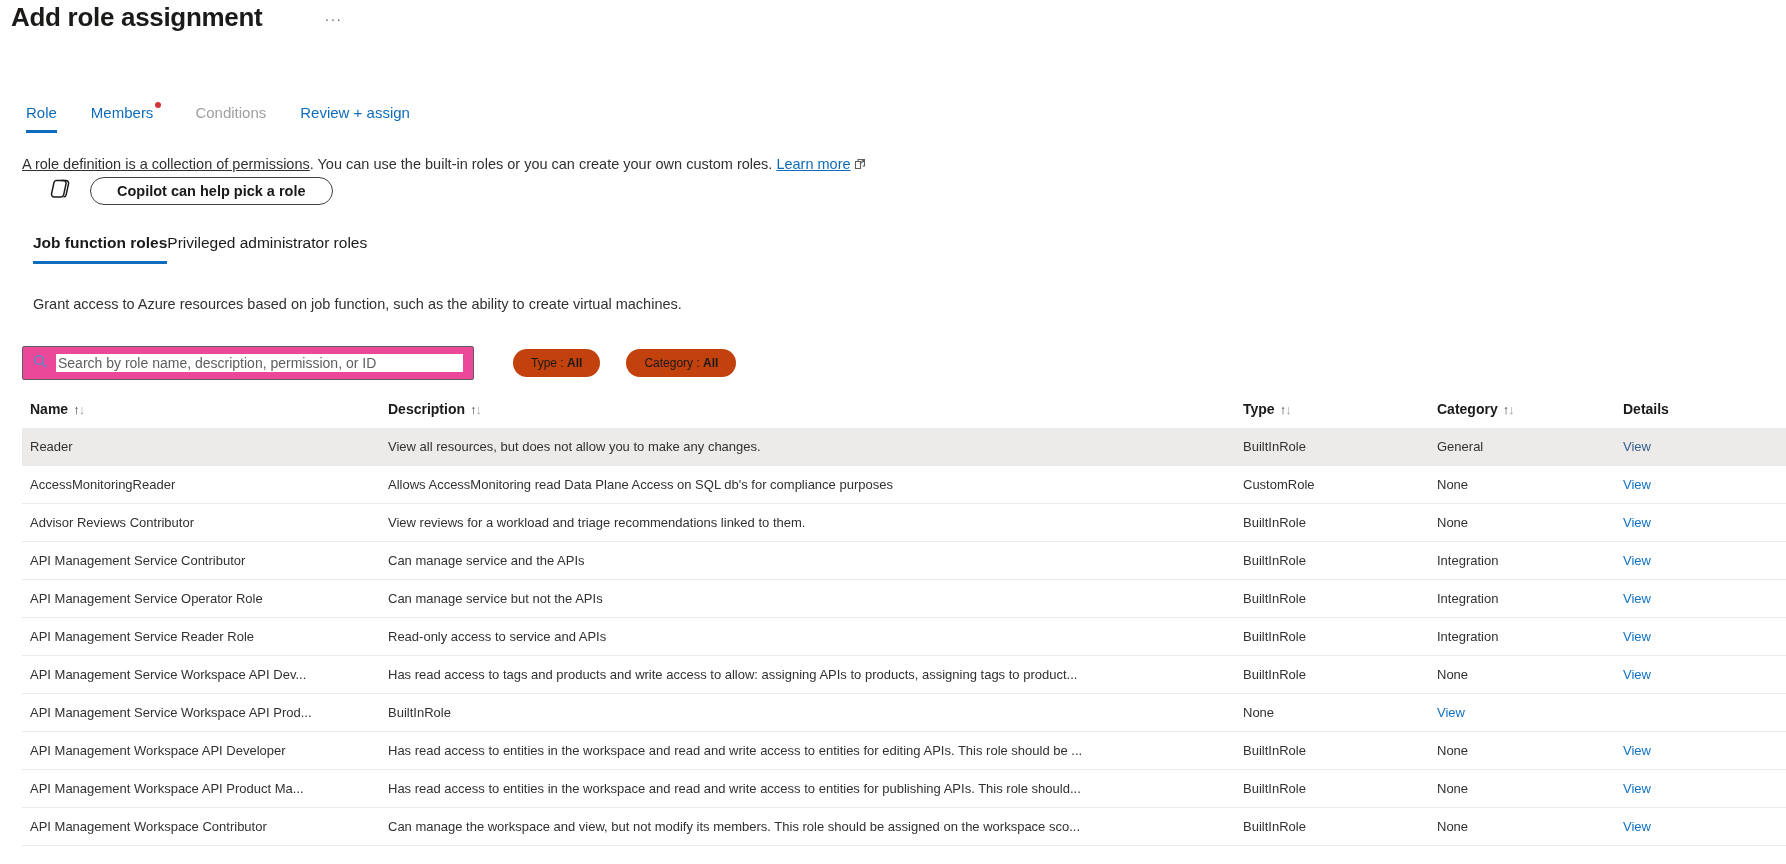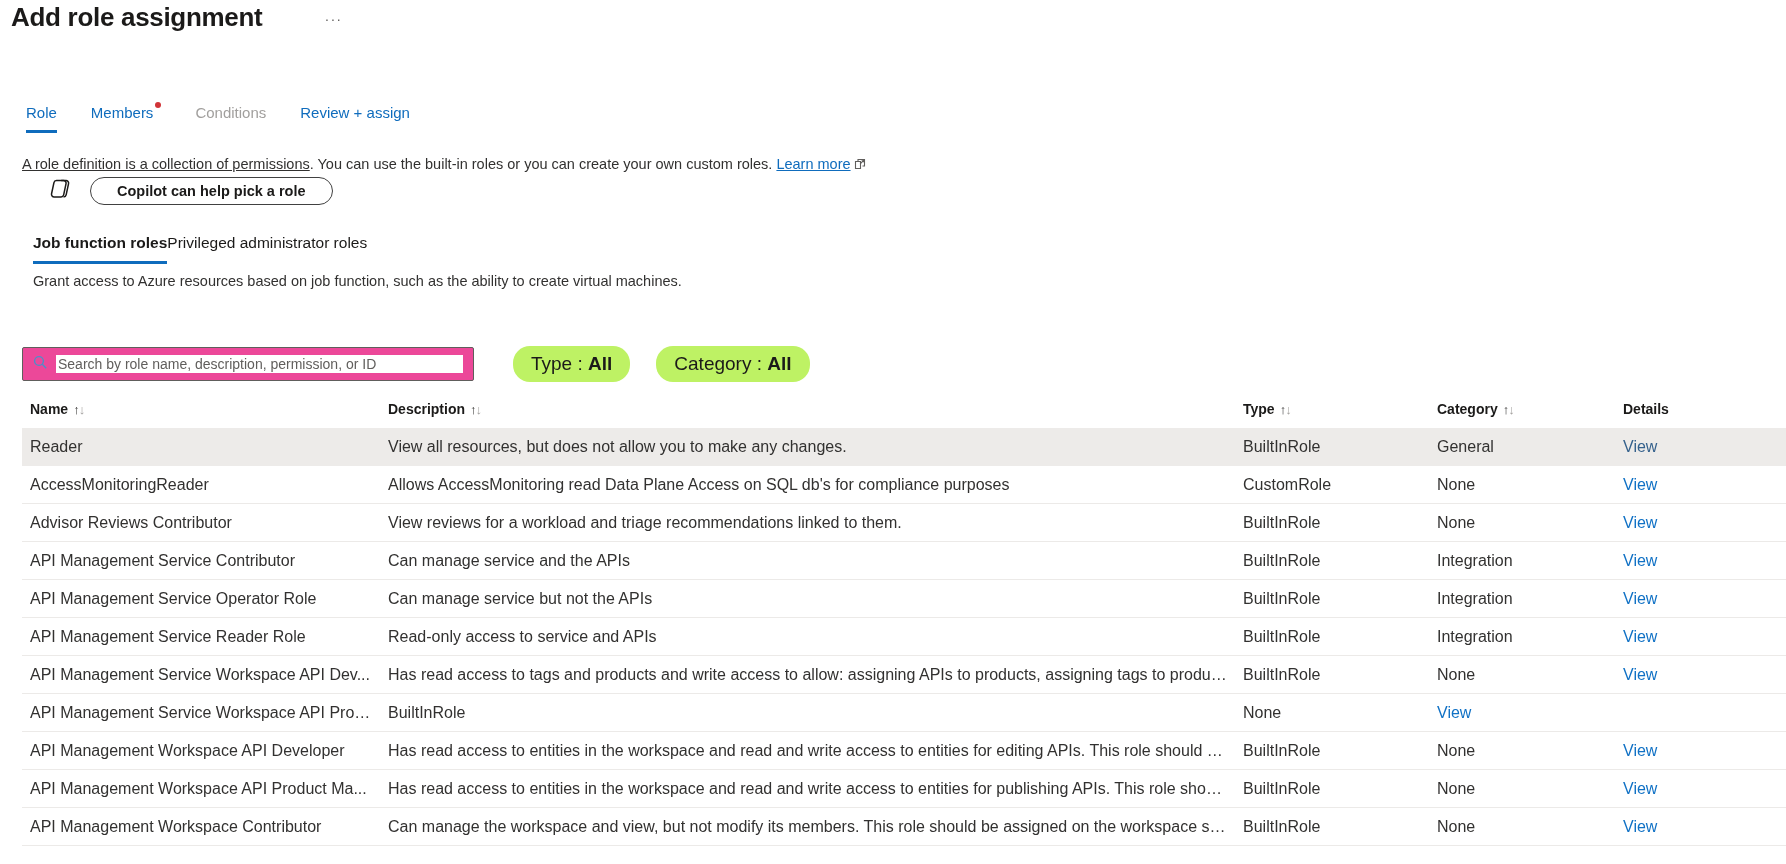--- a/index.html
+++ b/index.html
@@ -57,57 +57,57 @@
 
   
   .section-tabs {
     position:absolute; left:33px; top:234px;
     display:flex; font-size:15.5px; color:#1b1a19;
   }
   .stab { padding-bottom:9px; border-bottom:3px solid transparent; cursor:pointer; }
   .stab.active { font-weight:700; border-bottom-color:#0f6cbd; }
 
   .section-desc {
-    position:absolute; left:33px; top:273px; font-size:14.5px; color:#323130;
+    position:absolute; left:33px; top:296px; font-size:14.5px; color:#323130;
   }
 
   
   .filters-row { position:absolute; left:22px; top:346px; display:flex; align-items:center; }
   .search-box {
     width:452px; height:34px; border:1px solid #605e5c; border-radius:2px;
     display:flex; align-items:center; padding:0 10px; gap:8px; background:#ec4899;
   }
   .search-box input {
     border:none; outline:none; flex:1; font-size:14px; color:#323130;
     font-family:"Liberation Sans", sans-serif;
   }
   .search-box input::placeholder { color:#605e5c; }
   .pills { display:flex; gap:26px; margin-left:39px; }
   .pill {
-    background:#bef264; border-radius:17px; padding:7px 18px;
-    font-size:19px; color:#1b1a19; cursor:pointer; white-space:nowrap;
+    background:#c2410c; border-radius:17px; padding:7px 18px;
+    font-size:12px; color:#1b1a19; cursor:pointer; white-space:nowrap;
   }
   .pill b { font-weight:700; }
 
   
   .roles-table { position:absolute; left:22px; top:390px; width:1764px; }
   .thead, .trow {
     display:grid;
     grid-template-columns:366px 855px 194px 186px 1fr;
     align-items:center; height:38px;
   }
   .thead { font-weight:700; font-size:14px; color:#1b1a19; }
   .thead .cell, .trow .cell {
     padding-right:14px; white-space:nowrap; overflow:hidden; text-overflow:ellipsis;
   }
   .cell.first { padding-left:8px; }
   .sort { font-weight:400; font-size:13px; margin-left:5px; letter-spacing:-1px; }
   .sort .up { color:#323130; }
   .sort .dn { color:#a19f9d; }
-  .trow { font-size:16px; color:#323130; border-bottom:1px solid #eceae8; cursor:pointer; }
+  .trow { font-size:13px; color:#323130; border-bottom:1px solid #eceae8; cursor:pointer; }
   .trow.selected { background:#edebe9; border-bottom-color:#edebe9; }
   .view-link { color:#1071c5; cursor:pointer; }
   .trow.selected .view-link { color:#35618c; }
 </style>
 </head>
 <body>
 
 <div class="page-title">Add role assignment</div>
 <div class="title-more">...</div>
 

